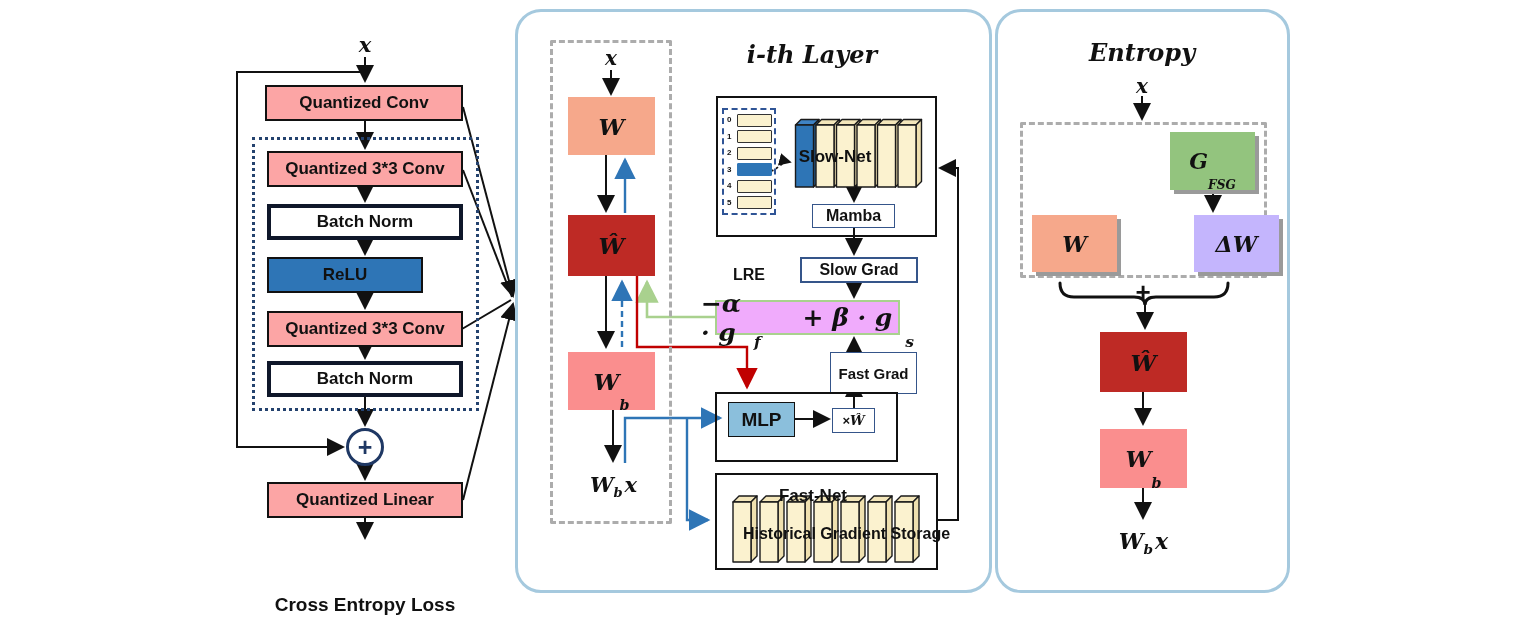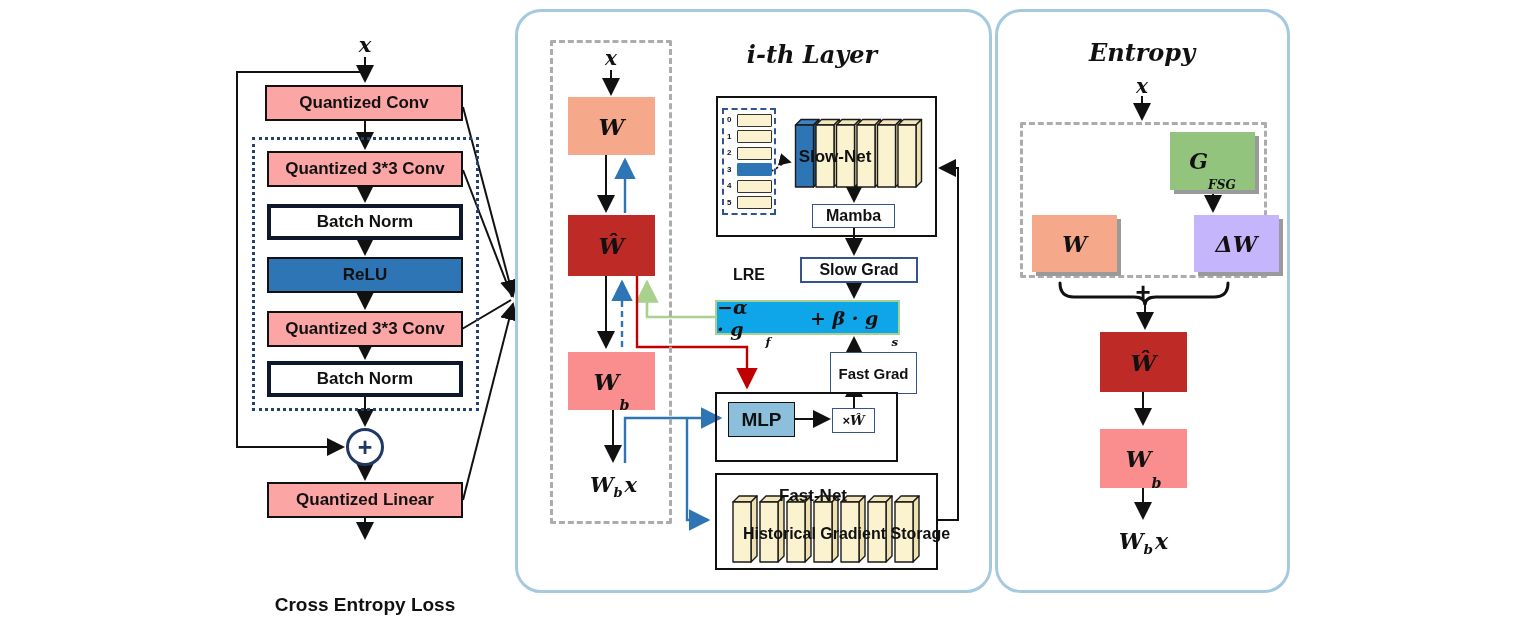--- a/index.html
+++ b/index.html
@@ -25,22 +25,22 @@
                background:#fff;display:flex;align-items:center;justify-content:center;
                font-size:25px;font-weight:bold;color:#1F3864;line-height:1;}
   .shadowed{box-shadow:4px 4px 0 #9A9A9A;}
   .lre{border:2px dashed #2F5496;background:transparent;display:flex;flex-direction:column;
        justify-content:space-around;padding:2px 0;}
   .lre-row{display:flex;align-items:center;gap:3px;height:13px;padding-left:3px;}
   .lre-num{font-size:8px;font-weight:bold;color:#111;width:7px;line-height:1;}
   .lre-bar{width:33px;height:11px;background:#FBF2CF;border:1px solid #333;border-radius:1px;}
   .lre-bar.hl{background:#2E75B6;border-color:#2E75B6;}
   .lbl{font-weight:bold;color:#111;text-align:center;margin-top:48px;}
-  .formula{background:#0ea5e9;border:2.5px solid #A9D18E;display:flex;align-items:center;
-           justify-content:center;font-size:19px;gap:13px;}
+  .formula{background:#f0abfc;border:2.5px solid #A9D18E;display:flex;align-items:center;
+           justify-content:center;font-size:25px;gap:13px;}
 </style>
 </head>
 <body>
 
 <div id="stage">
 
   <svg id="wires" width="1527" height="620" viewBox="0 0 1527 620">
     <defs>
       <marker id="mb" markerWidth="10" markerHeight="9" refX="8" refY="4.5" orient="auto">
         <path d="M0,0 L9,4.5 L0,9 Z" fill="#111"></path>
@@ -158,21 +158,21 @@
   <div class="abs math" style="left:345px;top:32px;width:40px;font-size:21px;text-align:center;">x</div>
 
   <div class="abs box bluebox" style="left:265px;top:85px;width:198px;height:36px;">Quantized Conv</div>
 
   <div class="abs dotted-frame" style="left:252px;top:137px;width:227px;height:274px;"></div>
 
   <div class="abs box bluebox" style="left:267px;top:151px;width:196px;height:36px;">Quantized 3*3 Conv</div>
 
   <div class="abs box whitebox" style="left:267px;top:204px;width:196px;height:36px;">Batch Norm</div>
 
-  <div class="abs box relubox" style="left:267px;top:257px;width:196px;height:36px;">ReLU</div>
+  <div class="abs box relubox" style="left:267px;top:257px;width:156px;height:36px;">ReLU</div>
 
   <div class="abs box bluebox" style="left:267px;top:311px;width:196px;height:36px;">Quantized 3*3 Conv</div>
 
   <div class="abs box whitebox" style="left:267px;top:361px;width:196px;height:36px;">Batch Norm</div>
 
   <div class="abs plus-circle" style="left:346px;top:428px;">+</div>
 
   <div class="abs lbl" style="left:240px;top:546px;width:250px;font-size:19px;">Cross Entropy Loss</div>
 
   <div class="abs box bluebox" style="left:267px;top:482px;width:196px;height:36px;">Quantized Linear</div>

